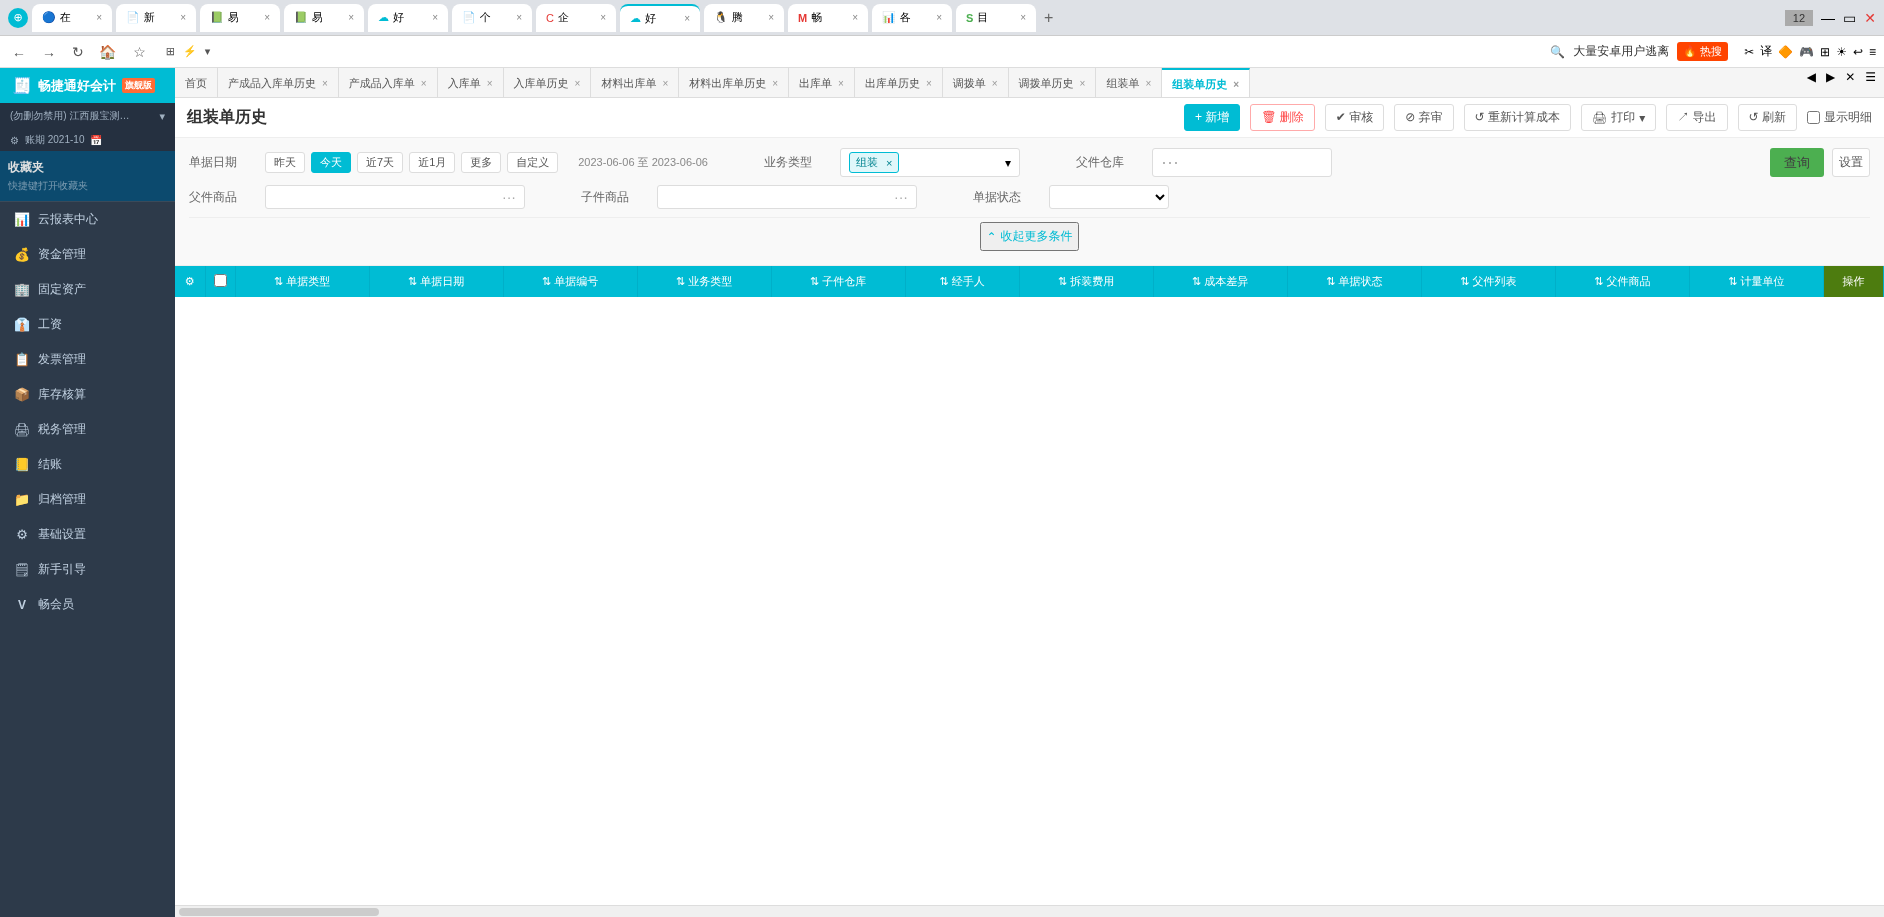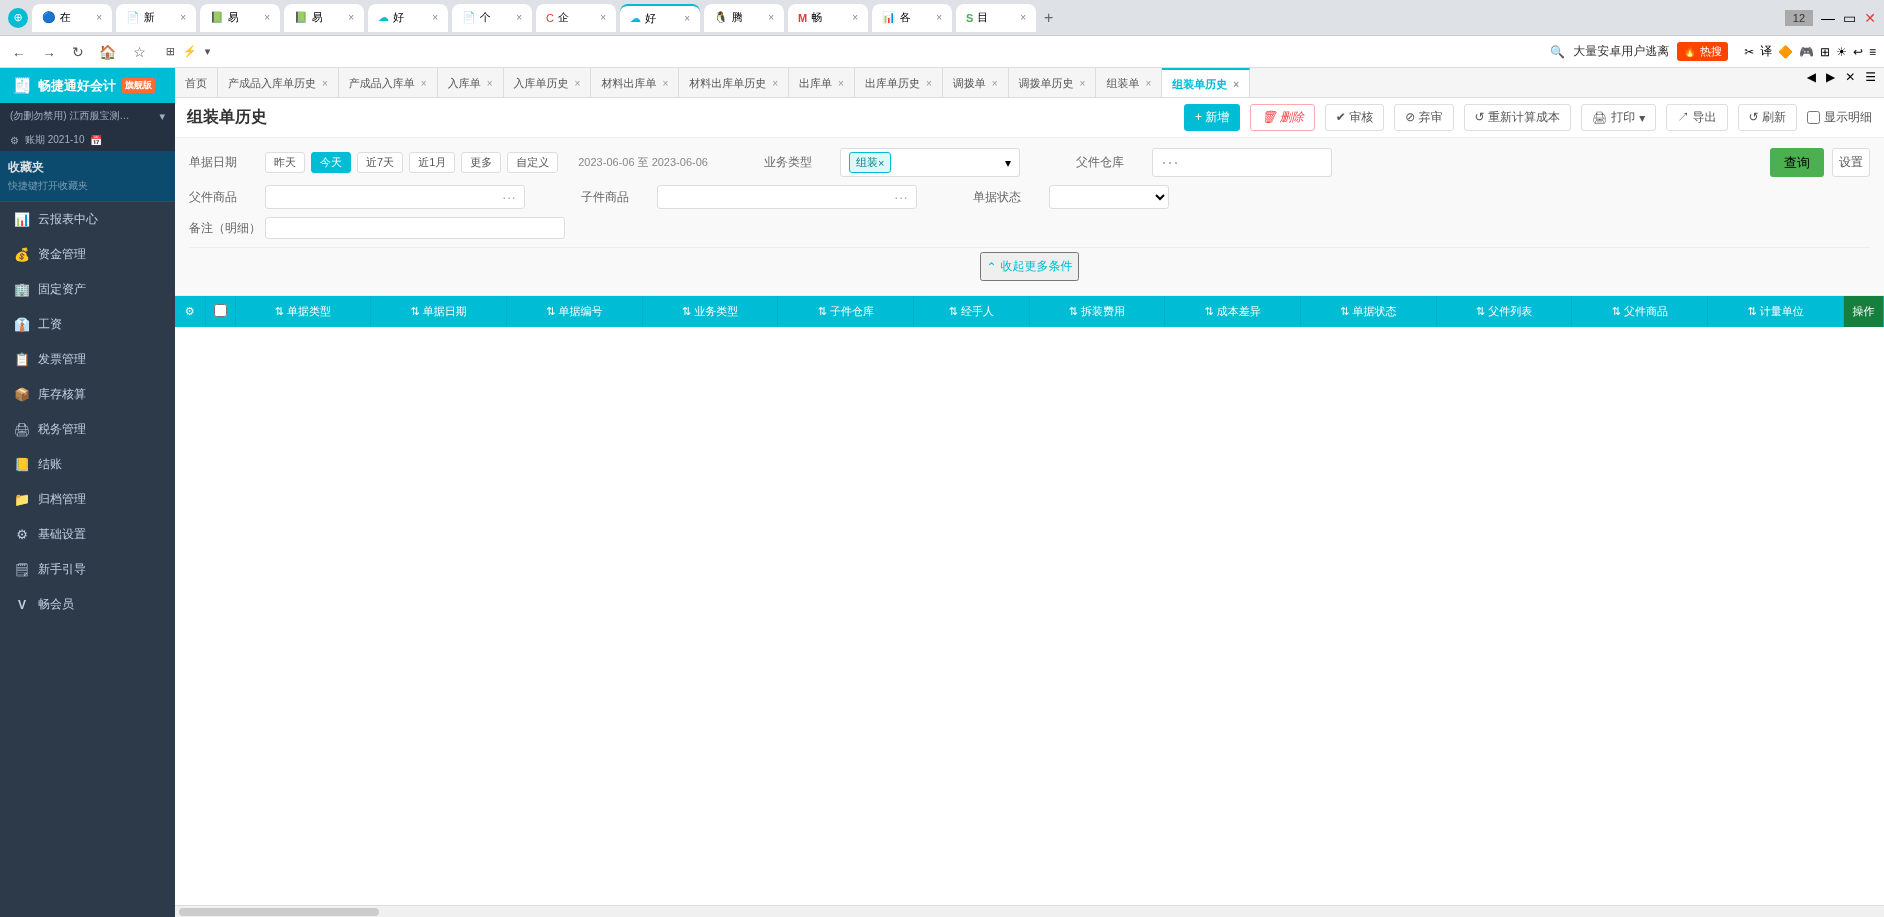--- a/index.html
+++ b/index.html
@@ -42,53 +42,53 @@
     .tab-bar::-webkit-scrollbar { height: 3px; }
     .page-tab { display: inline-flex; align-items: center; padding: 0 10px; height: 30px; font-size: 11px; color: #555; cursor: pointer; border-right: 1px solid #ddd; gap: 4px; white-space: nowrap; flex-shrink: 0; }
     .page-tab.active { background: #fff; color: #00bcd4; font-weight: bold; border-top: 2px solid #00bcd4; }
     .page-tab-close { font-size: 10px; color: #999; margin-left: 2px; }
 
     
     .toolbar { display: flex; align-items: center; padding: 6px 12px; border-bottom: 1px solid #eee; gap: 10px; background: #fff; }
     .page-title { font-size: 16px; font-weight: bold; color: #333; flex: 1; }
     .toolbar-btn { display: flex; align-items: center; gap: 4px; padding: 4px 10px; border: 1px solid #ddd; border-radius: 3px; cursor: pointer; font-size: 12px; color: #555; background: #fff; }
     .toolbar-btn.primary { background: #00bcd4; color: #fff; border-color: #00bcd4; }
-    .toolbar-btn.danger { color: #f44; border-color: #faa; font-style: italic; }
+    .toolbar-btn.danger { color: #f44; border-color: #faa; }
     .display-toggle { display: flex; align-items: center; gap: 4px; font-size: 12px; color: #555; margin-left: auto; }
 
     
     .filter-area { padding: 10px 14px; background: #f9f9f9; border-bottom: 1px solid #eee; }
     .filter-row { display: flex; align-items: center; gap: 16px; margin-bottom: 8px; }
     .filter-label { color: #666; font-size: 12px; white-space: nowrap; width: 60px; }
     .filter-date-btns { display: flex; align-items: center; gap: 6px; }
     .date-btn { padding: 2px 8px; border: 1px solid #ddd; border-radius: 3px; cursor: pointer; font-size: 11px; color: #555; background: #fff; }
     .date-btn.active { background: #00bcd4; color: #fff; border-color: #00bcd4; }
     .date-range { font-size: 11px; color: #888; margin-left: 4px; }
     .filter-input { border: 1px solid #ddd; border-radius: 3px; padding: 3px 8px; font-size: 12px; min-width: 200px; color: #333; }
-    .filter-tag { display: inline-flex; align-items: center; background: #e0f7fa; border: 1px solid #00bcd4; border-radius: 3px; padding: 2px 6px; font-size: 11px; color: #00838f; gap: 0; }
+    .filter-tag { display: inline-flex; align-items: center; background: #e0f7fa; border: 1px solid #00bcd4; border-radius: 3px; padding: 2px 6px; font-size: 11px; color: #00838f; gap: 8px; }
     .filter-tag-close { cursor: pointer; color: #00838f; }
     .filter-dropdown { border: 1px solid #ddd; border-radius: 3px; padding: 3px 6px; font-size: 12px; min-width: 120px; background: #fff; }
     .collapse-btn { display: flex; align-items: center; justify-content: center; gap: 4px; color: #00bcd4; font-size: 12px; cursor: pointer; padding: 4px; margin: 0 auto; }
 
     
     .data-table { width: 100%; border-collapse: collapse; font-size: 12px; }
     .table-header { background: #00bcd4; }
     .table-header th { color: #fff; padding: 8px 8px; font-weight: normal; text-align: center; border-right: 1px solid #00afc8; white-space: nowrap; font-size: 11px; cursor: pointer; }
     .table-header th:first-child { width: 30px; }
     .th-settings { width: 28px; }
     .th-check { width: 28px; }
-    .operations-th { width: 40px; background: #15803d; }
+    .operations-th { width: 60px; background: #4d7c0f; }
     .table-wrapper { overflow-x: auto; overflow-y: auto; flex: 1; }
 
     
     .scrollbar-area { height: 12px; background: #f0f0f0; border-top: 1px solid #ddd; }
     .scrollbar-thumb { width: 200px; height: 8px; margin: 2px 4px; background: #ccc; border-radius: 4px; }
 
     
-    .query-btn { background: #4caf50; color: #000000; border: none; border-radius: 3px; padding: 5px 14px; cursor: pointer; font-size: 13px; }
+    .query-btn { background: #4caf50; color: #404040; border: none; border-radius: 3px; padding: 5px 14px; cursor: pointer; font-size: 13px; }
     .settings-btn { background: #fff; color: #555; border: 1px solid #ddd; border-radius: 3px; padding: 5px 6px; cursor: pointer; font-size: 12px; }
   </style>
 </head>
 <body>
 
 <div class="browser-chrome">
 
   <div style="width:20px;height:20px;border-radius:50%;background:#00bcd4;display:flex;align-items:center;justify-content:center;color:#fff;font-size:11px;flex-shrink:0;">⊕</div>
 
   <div class="browser-tab">
@@ -391,24 +391,20 @@
           <span style="flex:1;"></span>
           <span style="color:#aaa;font-size:14px;cursor:pointer;">···</span>
         </div>
 
         <span class="filter-label" style="margin-left:40px;">单据状态</span>
         <select class="filter-dropdown">
           <option value=""></option>
         </select>
       </div>
 
-      <div class="filter-row">
-        <span class="filter-label">备注（明细）</span>
-        <input class="filter-input" type="text" style="min-width: 300px;">
-      </div>
 
       <div style="display:flex;justify-content:center;padding:4px 0;border-top:1px solid #eee;margin-top:4px;">
         <button class="collapse-btn">
           <span>⌃</span>
           <span>收起更多条件</span>
         </button>
       </div>
     </div>
 
     <div class="table-wrapper">

